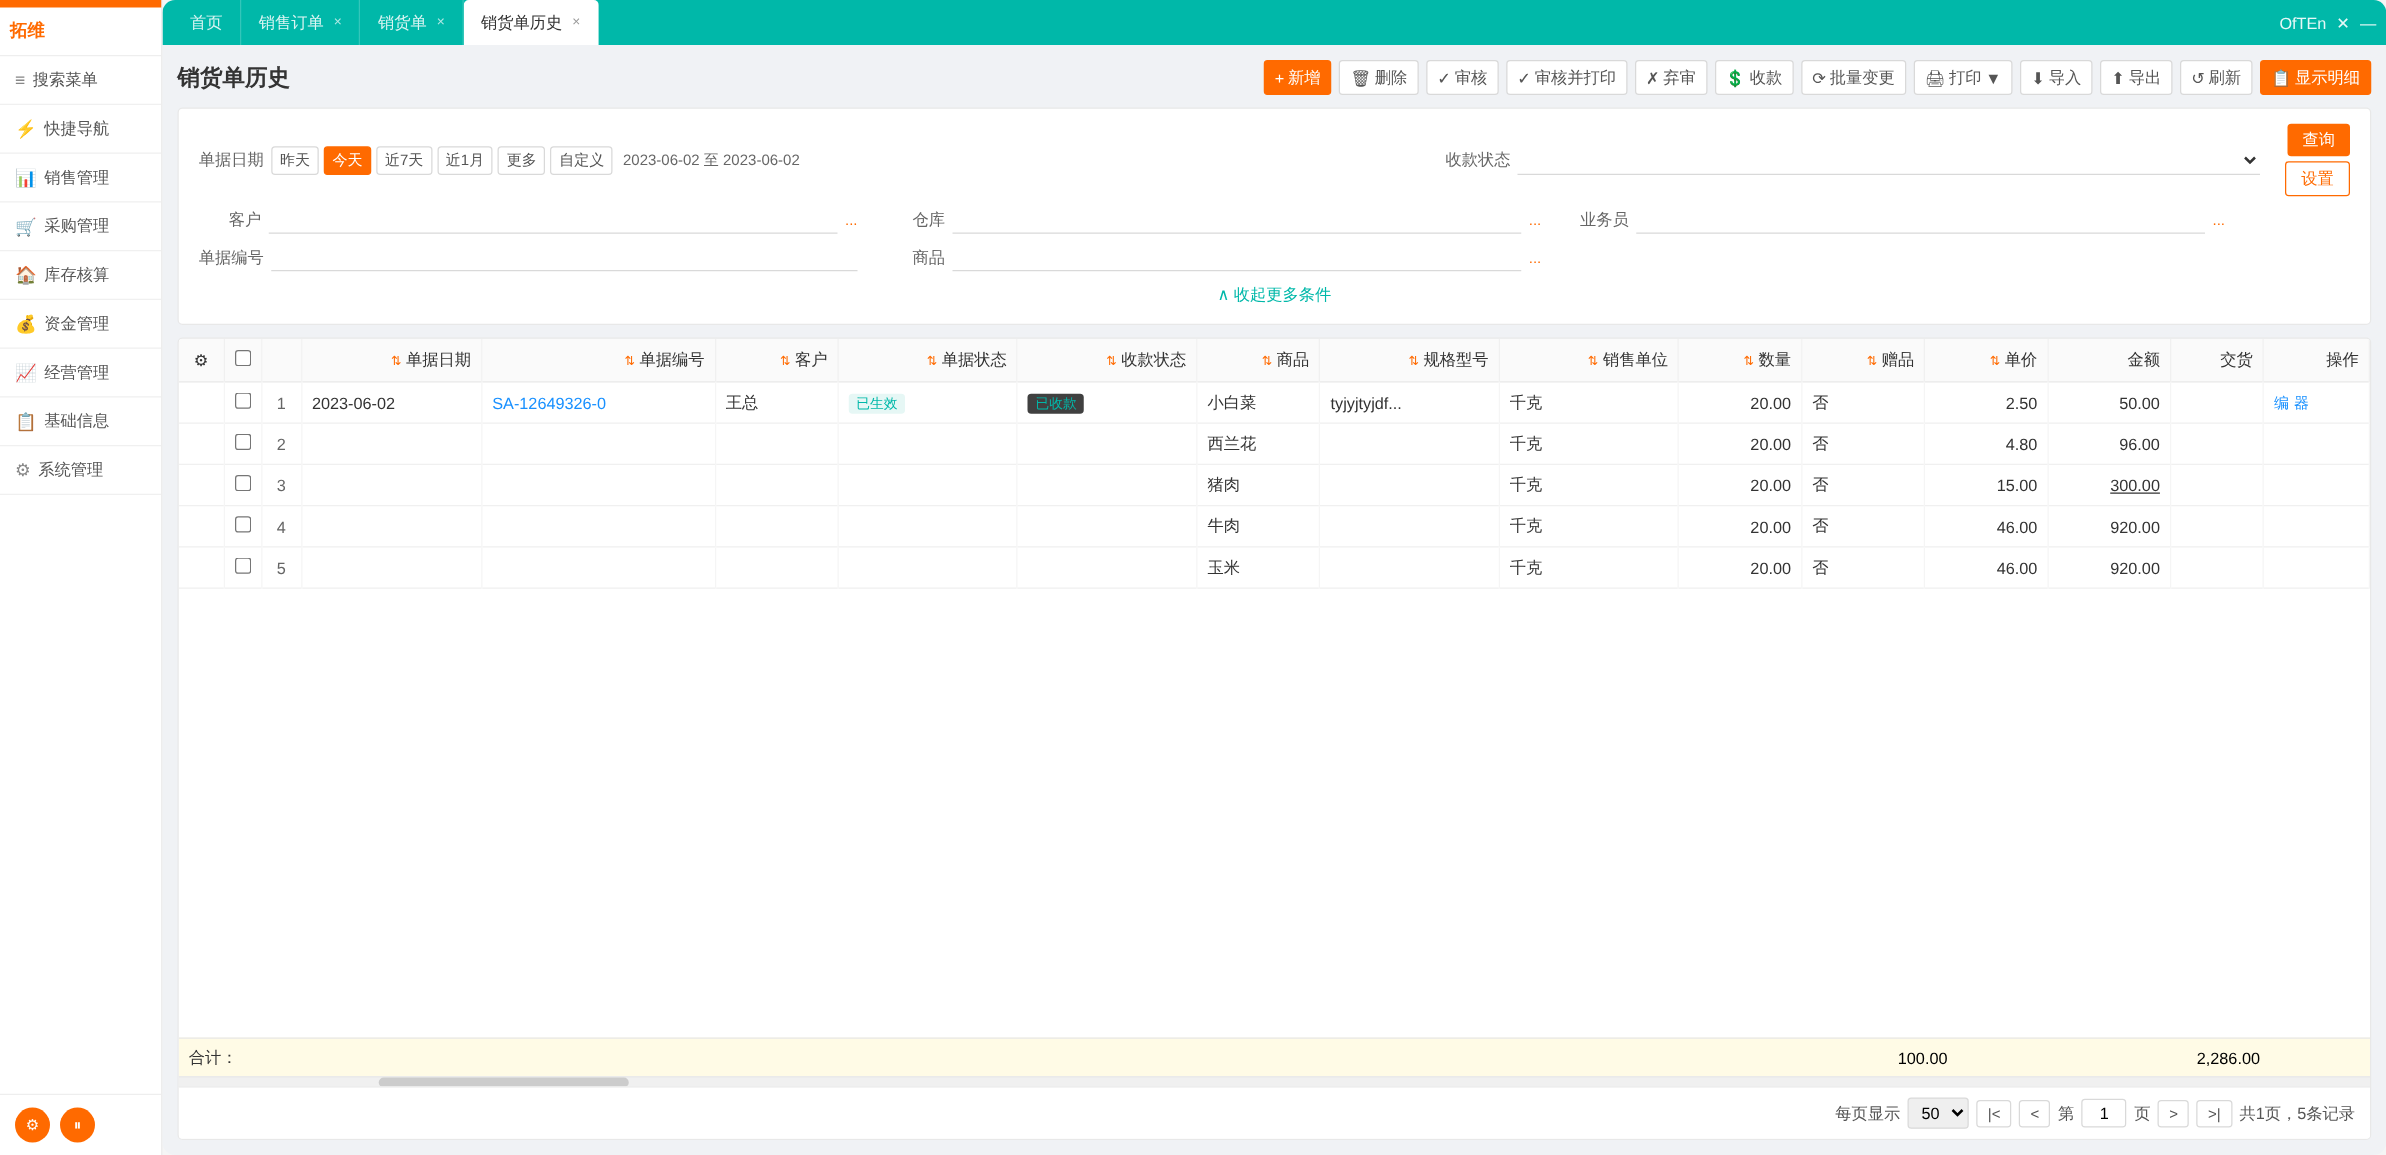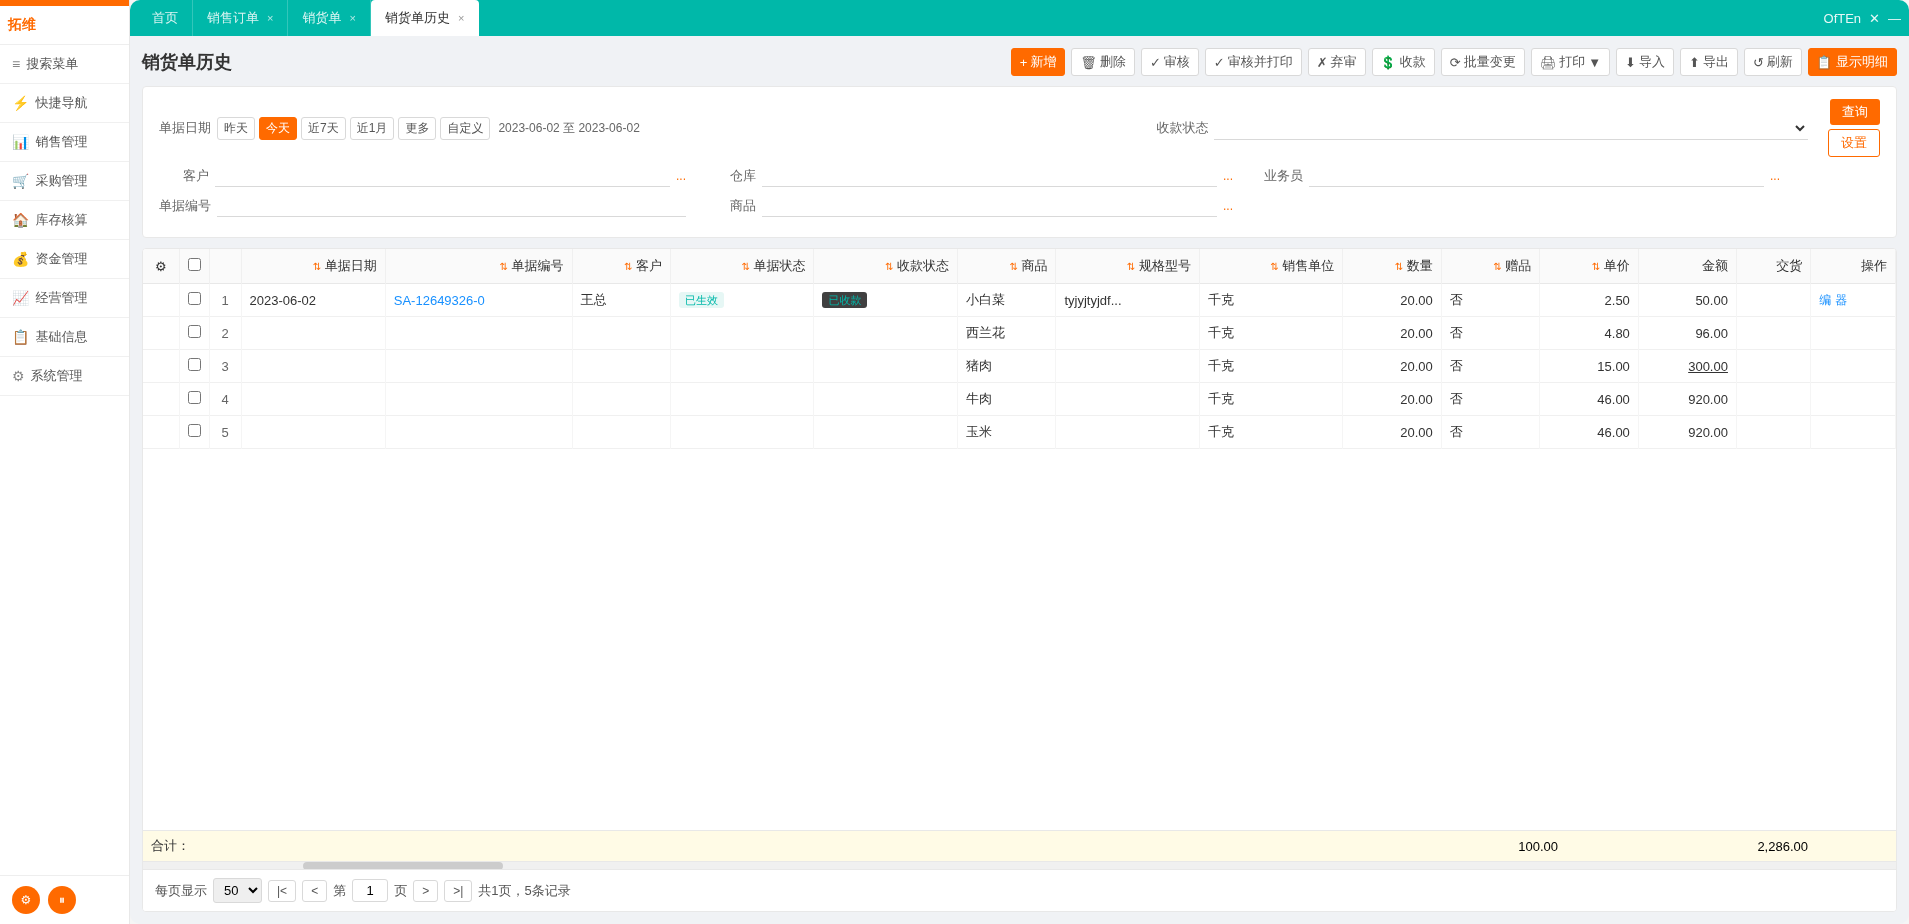--- a/index.html
+++ b/index.html
@@ -319,20 +319,21 @@
       align-items: center;
       font-weight: 500;
       font-size: 13px;
     }
     .footer-label { min-width: 80px; color: #333; }
 
     
     .pagination {
       display: flex;
       align-items: center;
+      justify-content: flex-end;
       padding: 8px 12px;
       background: #fff;
       border-top: 1px solid #e8e8e8;
       gap: 6px;
       font-size: 13px;
       color: #555;
     }
     .page-btn {
       padding: 3px 8px;
       border: 1px solid #d9d9d9;
@@ -577,20 +578,24 @@
         </div>
         <div class="filter-item">
           <span class="filter-label">商品</span>
           <input class="filter-input" type="text" style="">
           <span class="ellipsis-btn">...</span>
         </div>
         <div class="filter-item"></div>
         <div style="min-width:80px;"></div>
       </div>
 
+      <div class="collapse-row">
+        <span>∧</span>
+        <span>收起更多条件</span>
+      </div>
     </div>
 
     <div class="table-container">
       <div class="table-scroll-area" style="overflow-x:auto;flex:1;overflow-y:auto;">
         <table>
           <thead>
             <tr>
               <th class="th-settings">⚙</th>
               <th class="th-checkbox"><input type="checkbox" style=""></th>
               <th class="th-num"></th>

